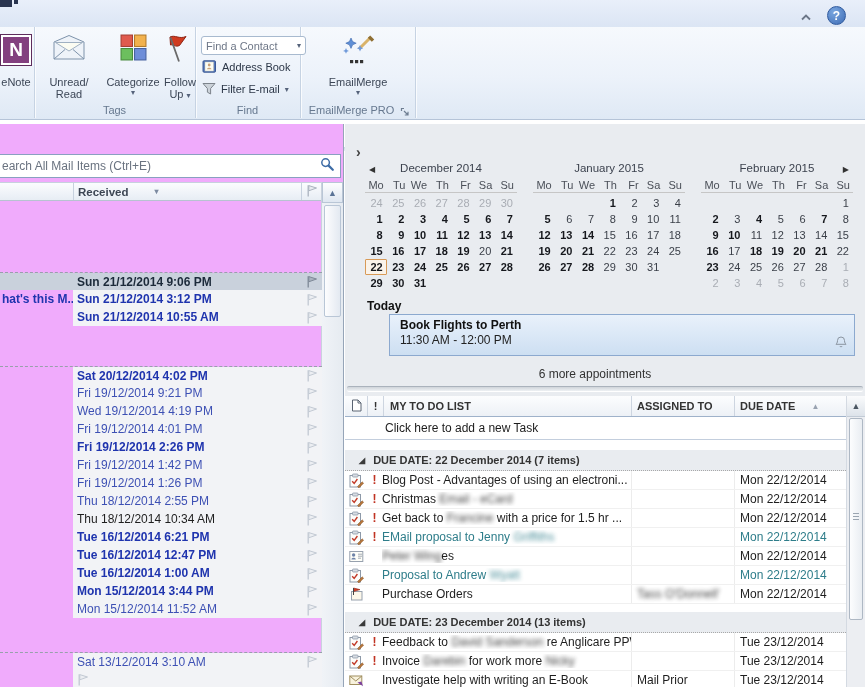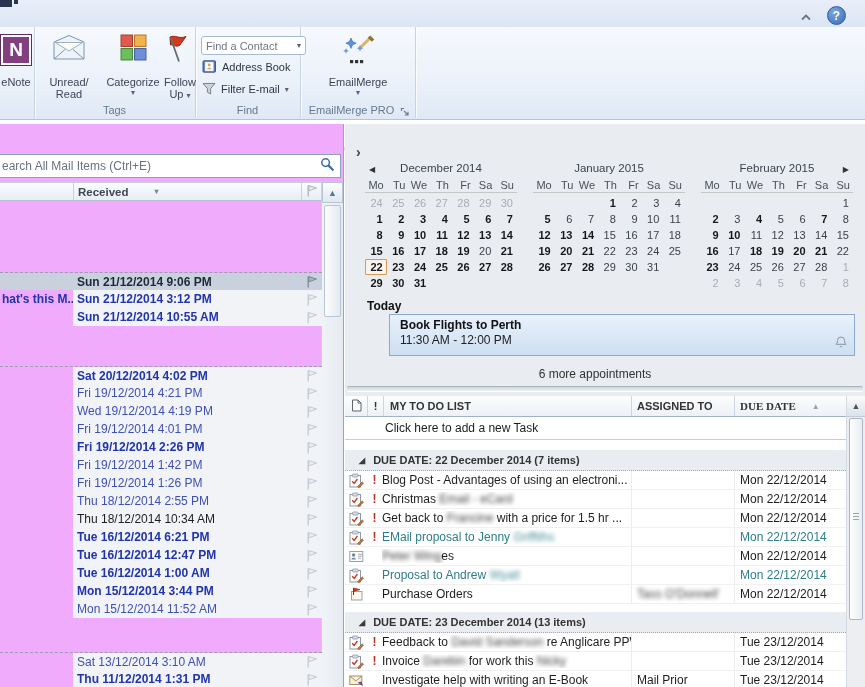--- a/index.html
+++ b/index.html
@@ -110,21 +110,21 @@
          background:linear-gradient(#fcfdfe,#edf1f6);border-bottom:1px solid #9fb2ca;
          font-size:11px;font-weight:bold;color:#333;box-sizing:border-box;}
   .th-ic{width:22px;display:flex;justify-content:center;align-items:center;
          border-right:1px solid #cdd5e0;align-self:stretch;}
   .th-bang{width:15px;text-align:center;border-right:1px solid #cdd5e0;align-self:stretch;
            line-height:20px;color:#333;}
   .th-title{flex:1;padding-left:6px;cursor:pointer;}
   .th-assigned{width:103px;border-left:1px solid #cdd5e0;align-self:stretch;display:flex;
                align-items:center;padding-left:5px;box-sizing:border-box;cursor:pointer;}
   .th-due{width:112px;border-left:1px solid #cdd5e0;align-self:stretch;display:flex;
-          align-items:center;gap:16px;padding-left:5px;box-sizing:border-box;cursor:pointer;font-family:Liberation Serif, serif;}
+          align-items:center;gap:16px;padding-left:5px;box-sizing:border-box;cursor:pointer;}
   .th-sort{color:#98a2b0;font-size:8px;}
   .taddrow{height:23px;display:flex;align-items:center;margin-right:19px;padding-left:40px;
            font-size:12px;color:#1c1c1c;border-bottom:1px solid #c3cedd;
            box-sizing:border-box;cursor:text;background:#fff;}
   #task-body{position:absolute;top:44px;left:0;right:19px;bottom:0;overflow:hidden;background:#fff;}
   .tgap{background:#fff;}
   .tghead{height:21px;display:flex;align-items:center;background:#e9ecf0;font-size:11px;
           font-weight:bold;color:#333;padding-left:14px;gap:8px;
           border-bottom:1px dotted #a8a8a8;box-sizing:border-box;cursor:pointer;}
   .tg-tri{font-size:8px;color:#3a3a3a;}
@@ -334,21 +334,21 @@
           <span class="mflag">
             <svg width="12" height="13" viewBox="0 0 12 13">
               <path d="M2.2 1.2 V12.5" stroke="#c2c9d3" stroke-width="1.3" fill="none"></path>
               <path d="M2.8 1.6 L10.5 4 L2.8 6.8 Z" fill="#eceef2" stroke="#c2c9d3" stroke-width="1"></path>
             </svg>
           </span>
         </div>
         <div class="mrow">
           <div class="rowbg"></div>
           <span class="msub cb"></span>
-          <span class="mdate rb">Fri 19/12/2014 4:21 PM</span>
+          <span class="mdate rb">Fri 19/12/2014 9:21 PM</span>
           <span class="mflag">
             <svg width="12" height="13" viewBox="0 0 12 13">
               <path d="M2.2 1.2 V12.5" stroke="#c2c9d3" stroke-width="1.3" fill="none"></path>
               <path d="M2.8 1.6 L10.5 4 L2.8 6.8 Z" fill="#eceef2" stroke="#c2c9d3" stroke-width="1"></path>
             </svg>
           </span>
         </div>
         <div class="mrow">
           <div class="rowbg"></div>
           <span class="msub cb"></span>
@@ -489,21 +489,20 @@
           <span class="mflag">
             <svg width="12" height="13" viewBox="0 0 12 13">
               <path d="M2.2 1.2 V12.5" stroke="#c2c9d3" stroke-width="1.3" fill="none"></path>
               <path d="M2.8 1.6 L10.5 4 L2.8 6.8 Z" fill="#eceef2" stroke="#c2c9d3" stroke-width="1"></path>
             </svg>
           </span>
         </div>
         <div class="mrow">
           <div class="rowbg"></div>
           <span class="msub cb"></span>
-          <span class="mdate cb">Thu 11/12/2014 1:31 PM</span>
           <span class="mflag">
             <svg width="12" height="13" viewBox="0 0 12 13">
               <path d="M2.2 1.2 V12.5" stroke="#c2c9d3" stroke-width="1.3" fill="none"></path>
               <path d="M2.8 1.6 L10.5 4 L2.8 6.8 Z" fill="#eceef2" stroke="#c2c9d3" stroke-width="1"></path>
             </svg>
           </span>
         </div>
         <div class="mrow">
           <div class="rowbg"></div>
           <span class="msub cb"></span>
@@ -868,21 +867,21 @@
           <div class="trow">
             <span class="tr-ic">
               <svg width="15" height="15" viewBox="0 0 15 15">
                 <rect x="1" y="2.5" width="10.5" height="11.5" fill="#fdfdfb" stroke="#8d99a8"></rect>
                 <rect x="3.5" y="1" width="5.5" height="3" rx="0.8" fill="#d8dde3" stroke="#8d99a8" stroke-width="0.8"></rect>
                 <path d="M3.2 8.2 l2 2.2 3.2 -4.4" stroke="#c23a28" stroke-width="1.4" fill="none"></path>
                 <path d="M8.5 13.5 L13.2 8.8 l1.4 1.4 -4.7 4.7 z" fill="#b5763c" stroke="#8a5526" stroke-width="0.5"></path>
               </svg>
             </span>
             <span class="tr-bang">!</span>
-            <span class="tr-sub"><span>Invoice </span><span class="blur">Darebin</span><span> for work this </span><span class="blur">Nicky</span></span>
+            <span class="tr-sub"><span>Invoice </span><span class="blur">Darebin</span><span> for work more </span><span class="blur">Nicky</span></span>
             <span class="tr-assigned"></span>
             <span class="tr-due">Tue 23/12/2014</span>
           </div>
           <div class="trow">
             <span class="tr-ic">
               <svg width="15" height="13" viewBox="0 0 15 13">
                 <rect x="0.8" y="2" width="12" height="8.5" fill="#f8f2dd" stroke="#a08e5e"></rect>
                 <path d="M0.8 2 L6.8 7 L12.8 2" fill="none" stroke="#a08e5e"></path>
                 <path d="M8.5 8.5 l5.5 3.8 -1.6 -4.8 z" fill="#7b3fa0"></path>
               </svg>

